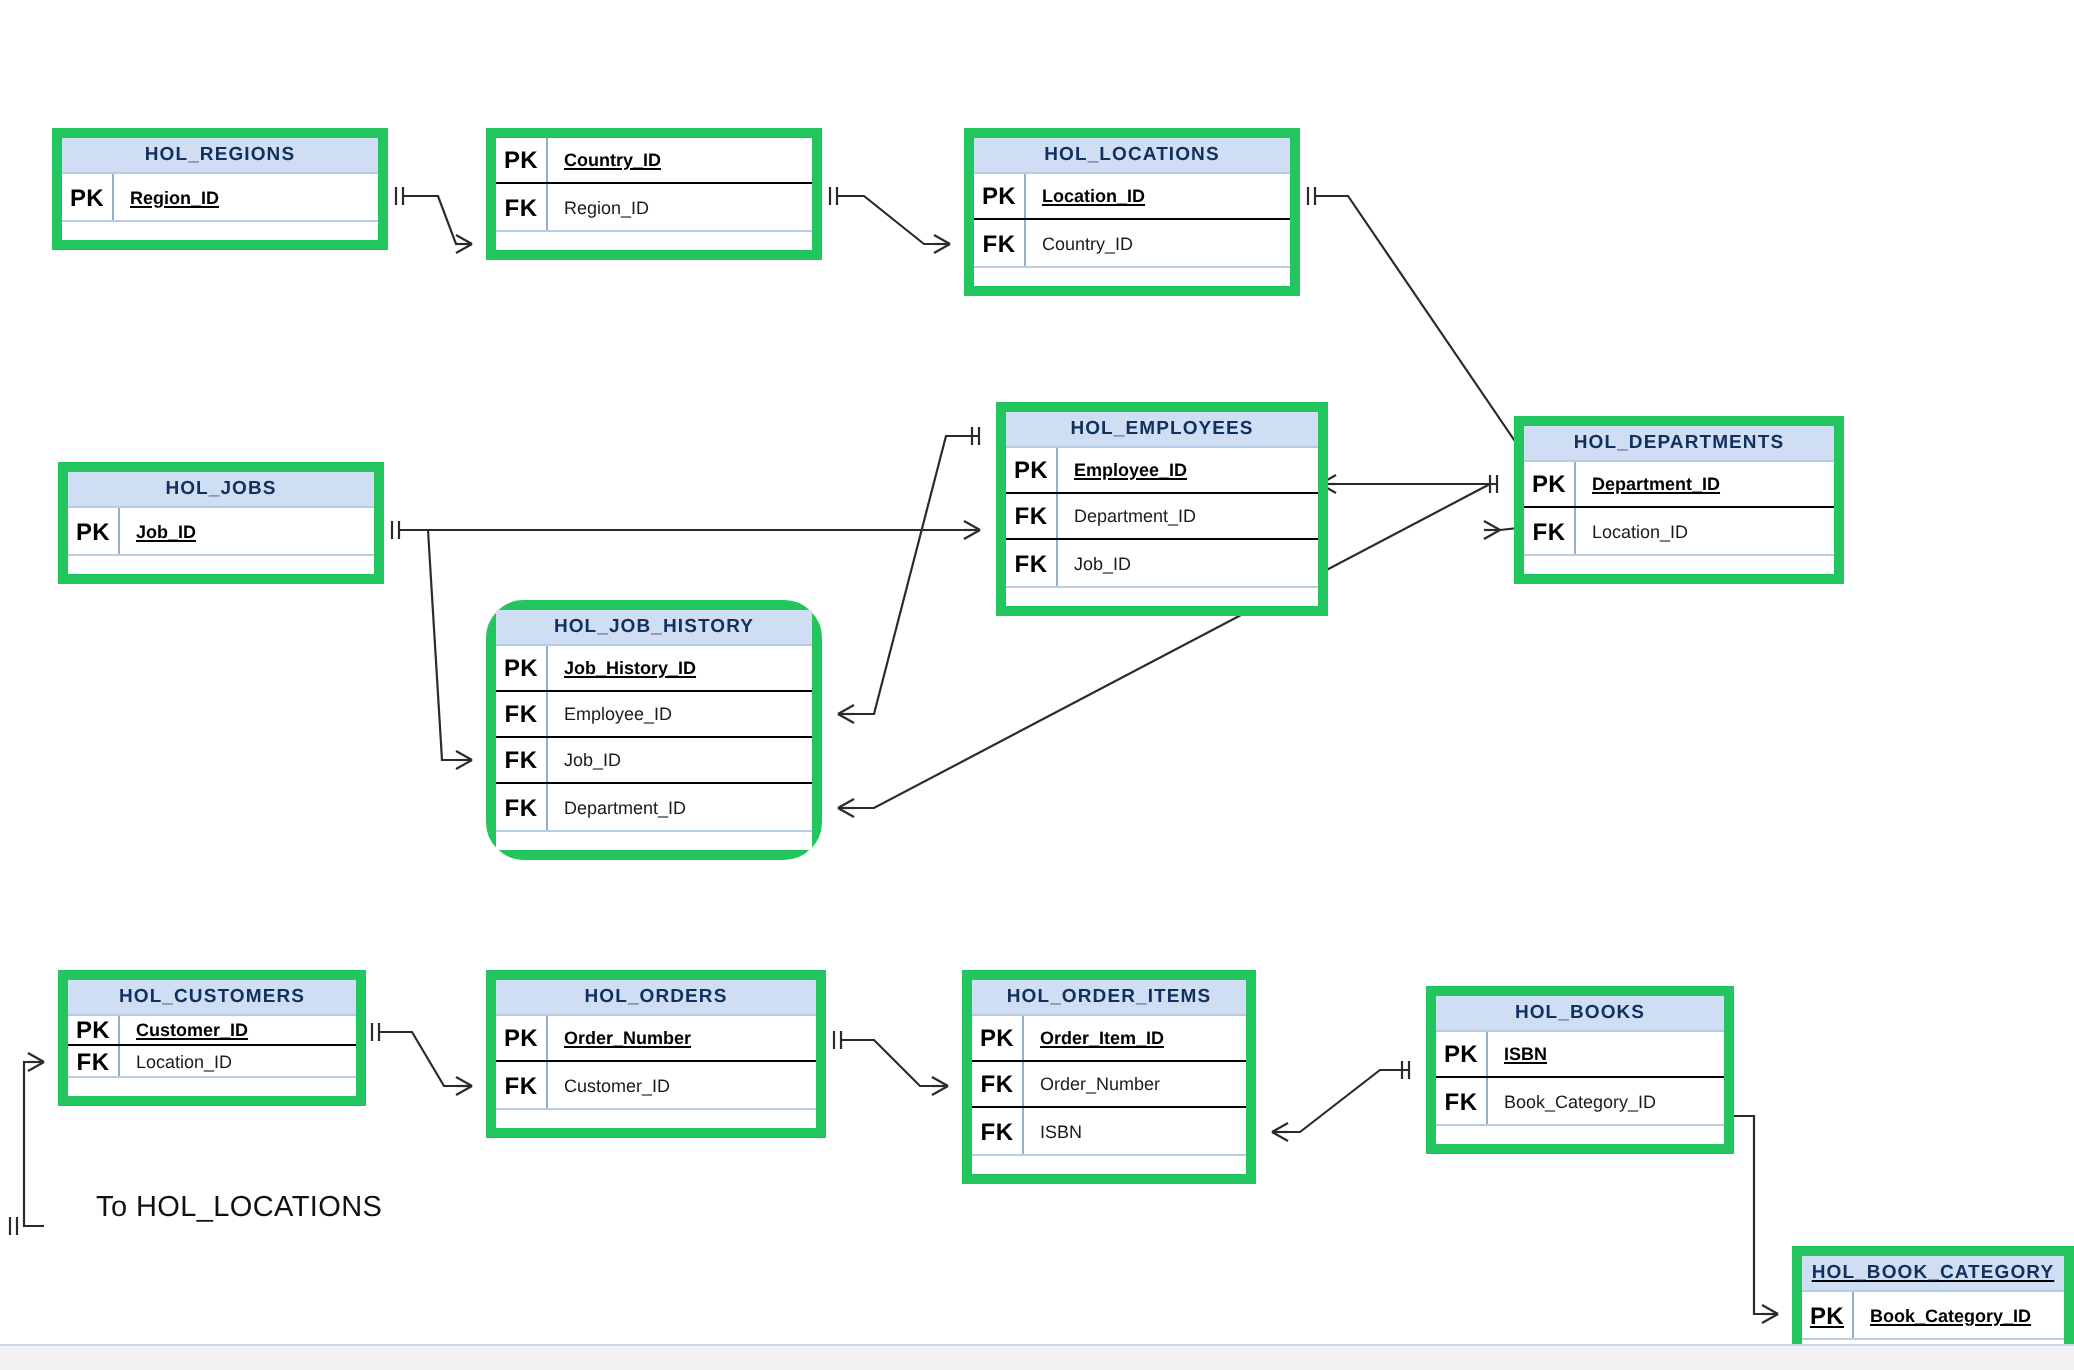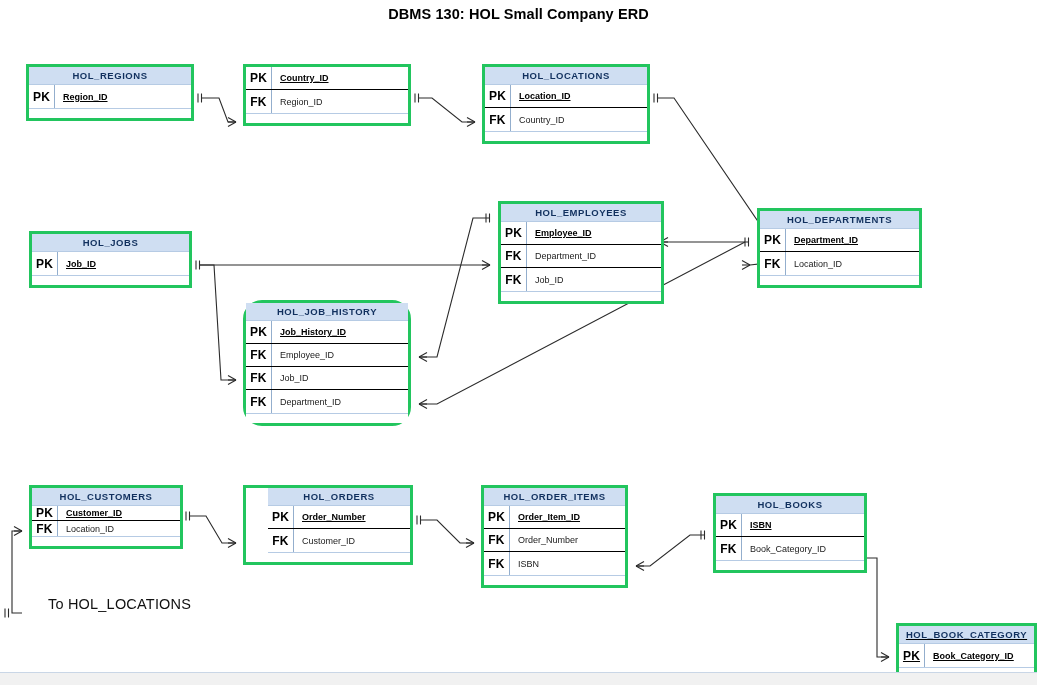--- a/index.html
+++ b/index.html
@@ -24,21 +24,21 @@
     text-align: center;
     font-size: 14.5px;
     font-weight: bold;
     color: #000000;
     letter-spacing: .1px;
   }
   
   .entity {
     position: absolute;
     box-sizing: border-box;
-    border: 3px solid #22c55e;
+    border: 5px solid #22c55e;
     background: #ffffff;
   }
   .ent-header {
     box-sizing: border-box;
     background: #cfdef2;
     border-bottom: 1px solid #b6cbe4;
     text-align: center;
     font-size: 9.5px;
     font-weight: bold;
     color: #11305e;
@@ -123,21 +123,20 @@
     height: 12px;
     background: #f1f1f1;
     border-top: 1px solid #c9d6e6;
   }
 </style>
 </head>
 <body>
 
 <div id="canvas">
 
-  <div id="diagram-title">DBMS 130: HOL Small Company ERD</div>
 
   <svg id="links" viewBox="0 0 1037 685" width="1037" height="685">
     <defs>
 
       <g id="one-h">
         <line x1="0" y1="-4.5" x2="0" y2="4.5"></line>
         <line x1="3.5" y1="-4.5" x2="3.5" y2="4.5"></line>
       </g>
 
       <g id="many-r">
@@ -385,21 +384,21 @@
           </div>
           <div class="ent-row" style="height: 15px;">
             <div class="key-cell">FK</div>
             <div class="attr-cell">
               <span>Location_ID</span>
             </div>
           </div>
         </div>
         <div class="ent-footer" style="height: 10px;"></div>
       </div>
-      <div class="entity" style="left: 243px; top: 485px; width: 170px; padding-left: 22px;">
+      <div class="entity" style="left: 243px; top: 485px; width: 170px;">
         <div class="ent-header">HOL_ORDERS</div>
         <div class="ent-rows">
           <div class="ent-row" style="height: 23px;">
             <div class="key-cell">PK</div>
             <div class="attr-cell pk">
               <span>Order_Number</span>
             </div>
           </div>
           <div class="ent-row" style="height: 23px;">
             <div class="key-cell">FK</div>

